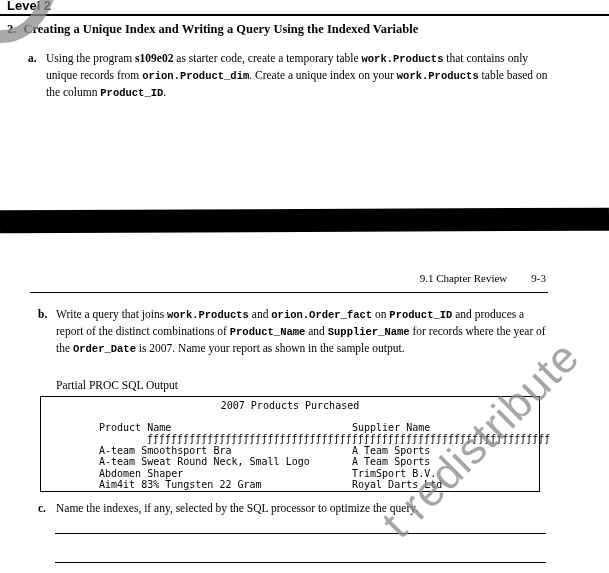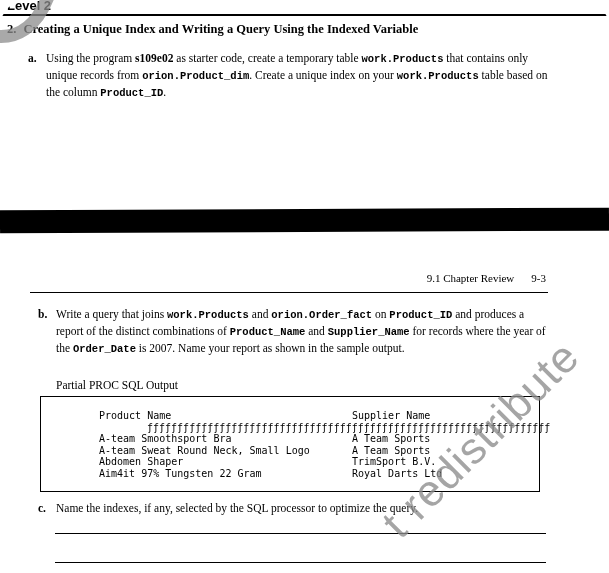--- a/index.html
+++ b/index.html
@@ -5,21 +5,20 @@
   * { box-sizing: border-box; margin: 0; padding: 0; }
   html, body { background: #ffffff; }
   .page {
     position: relative;
     width: 609px;
     height: 573px;
     background: #ffffff;
     overflow: hidden;
     font-family: "Liberation Serif", serif;
     color: #000;
-    border-radius: 27px;
   }
 
   .level-header {
     position: absolute;
     top: -2px;
     left: 7px;
     font-family: "Liberation Sans", sans-serif;
     font-weight: bold;
     font-size: 13px;
     z-index: 2;
@@ -73,21 +72,21 @@
     transform: rotate(-0.25deg);
     z-index: 3;
   }
 
   .page-ref {
     position: absolute;
     top: 272px;
     right: 63px;
     font-size: 11px;
     display: flex;
-    gap: 17px;
+    gap: 24px;
     z-index: 2;
   }
   .header-rule {
     position: absolute;
     top: 292px;
     left: 30px;
     width: 518px;
     height: 1px;
     background: #000;
   }
@@ -187,36 +186,37 @@
   <div class="header-rule"></div>
 
   <div class="item item-b">
     <span class="item-label">b.</span>
     <p class="item-text"><span>Write a query that joins </span><span class="code">work.Products</span><span> and </span><span class="code">orion.Order_fact</span><span> on </span><span class="code">Product_ID</span><span> and produces a report of the distinct combinations of </span><span class="code">Product_Name</span><span> and </span><span class="code">Supplier_Name</span><span> for records where the year of the </span><span class="code">Order_Date</span><span> is 2007. Name your report as shown in the sample output.</span></p>
   </div>
 
   <div class="output-label">Partial PROC SQL Output</div>
 
   <div class="sas-box">
+    <div class="sas-title">2007 Products Purchased</div>
     <div class="sas-content">
       <div class="sas-row">
         <span class="col-product">Product Name</span><span>Supplier Name</span>
       </div>
       <div class="sas-separator">ƒƒƒƒƒƒƒƒƒƒƒƒƒƒƒƒƒƒƒƒƒƒƒƒƒƒƒƒƒƒƒƒƒƒƒƒƒƒƒƒƒƒƒƒƒƒƒƒƒƒƒƒƒƒƒƒƒƒƒƒƒƒƒƒƒƒƒ</div>
       <div class="sas-row">
         <span class="col-product">A-team Smoothsport Bra</span><span>A Team Sports</span>
       </div>
       <div class="sas-row">
         <span class="col-product">A-team Sweat Round Neck, Small Logo</span><span>A Team Sports</span>
       </div>
       <div class="sas-row">
         <span class="col-product">Abdomen Shaper</span><span>TrimSport B.V.</span>
       </div>
       <div class="sas-row">
-        <span class="col-product">Aim4it 97% Tungsten 22 Gram</span><span>Royal Darts Ltd</span>
+        <span class="col-product">Aim4it 83% Tungsten 22 Gram</span><span>Royal Darts Ltd</span>
       </div>
     </div>
   </div>
 
   <div class="item item-c">
     <span class="item-label">c.</span>
     <p class="item-text">Name the indexes, if any, selected by the SQL processor to optimize the query.</p>
   </div>
 
   <div class="answer-line answer-line-1"></div>

